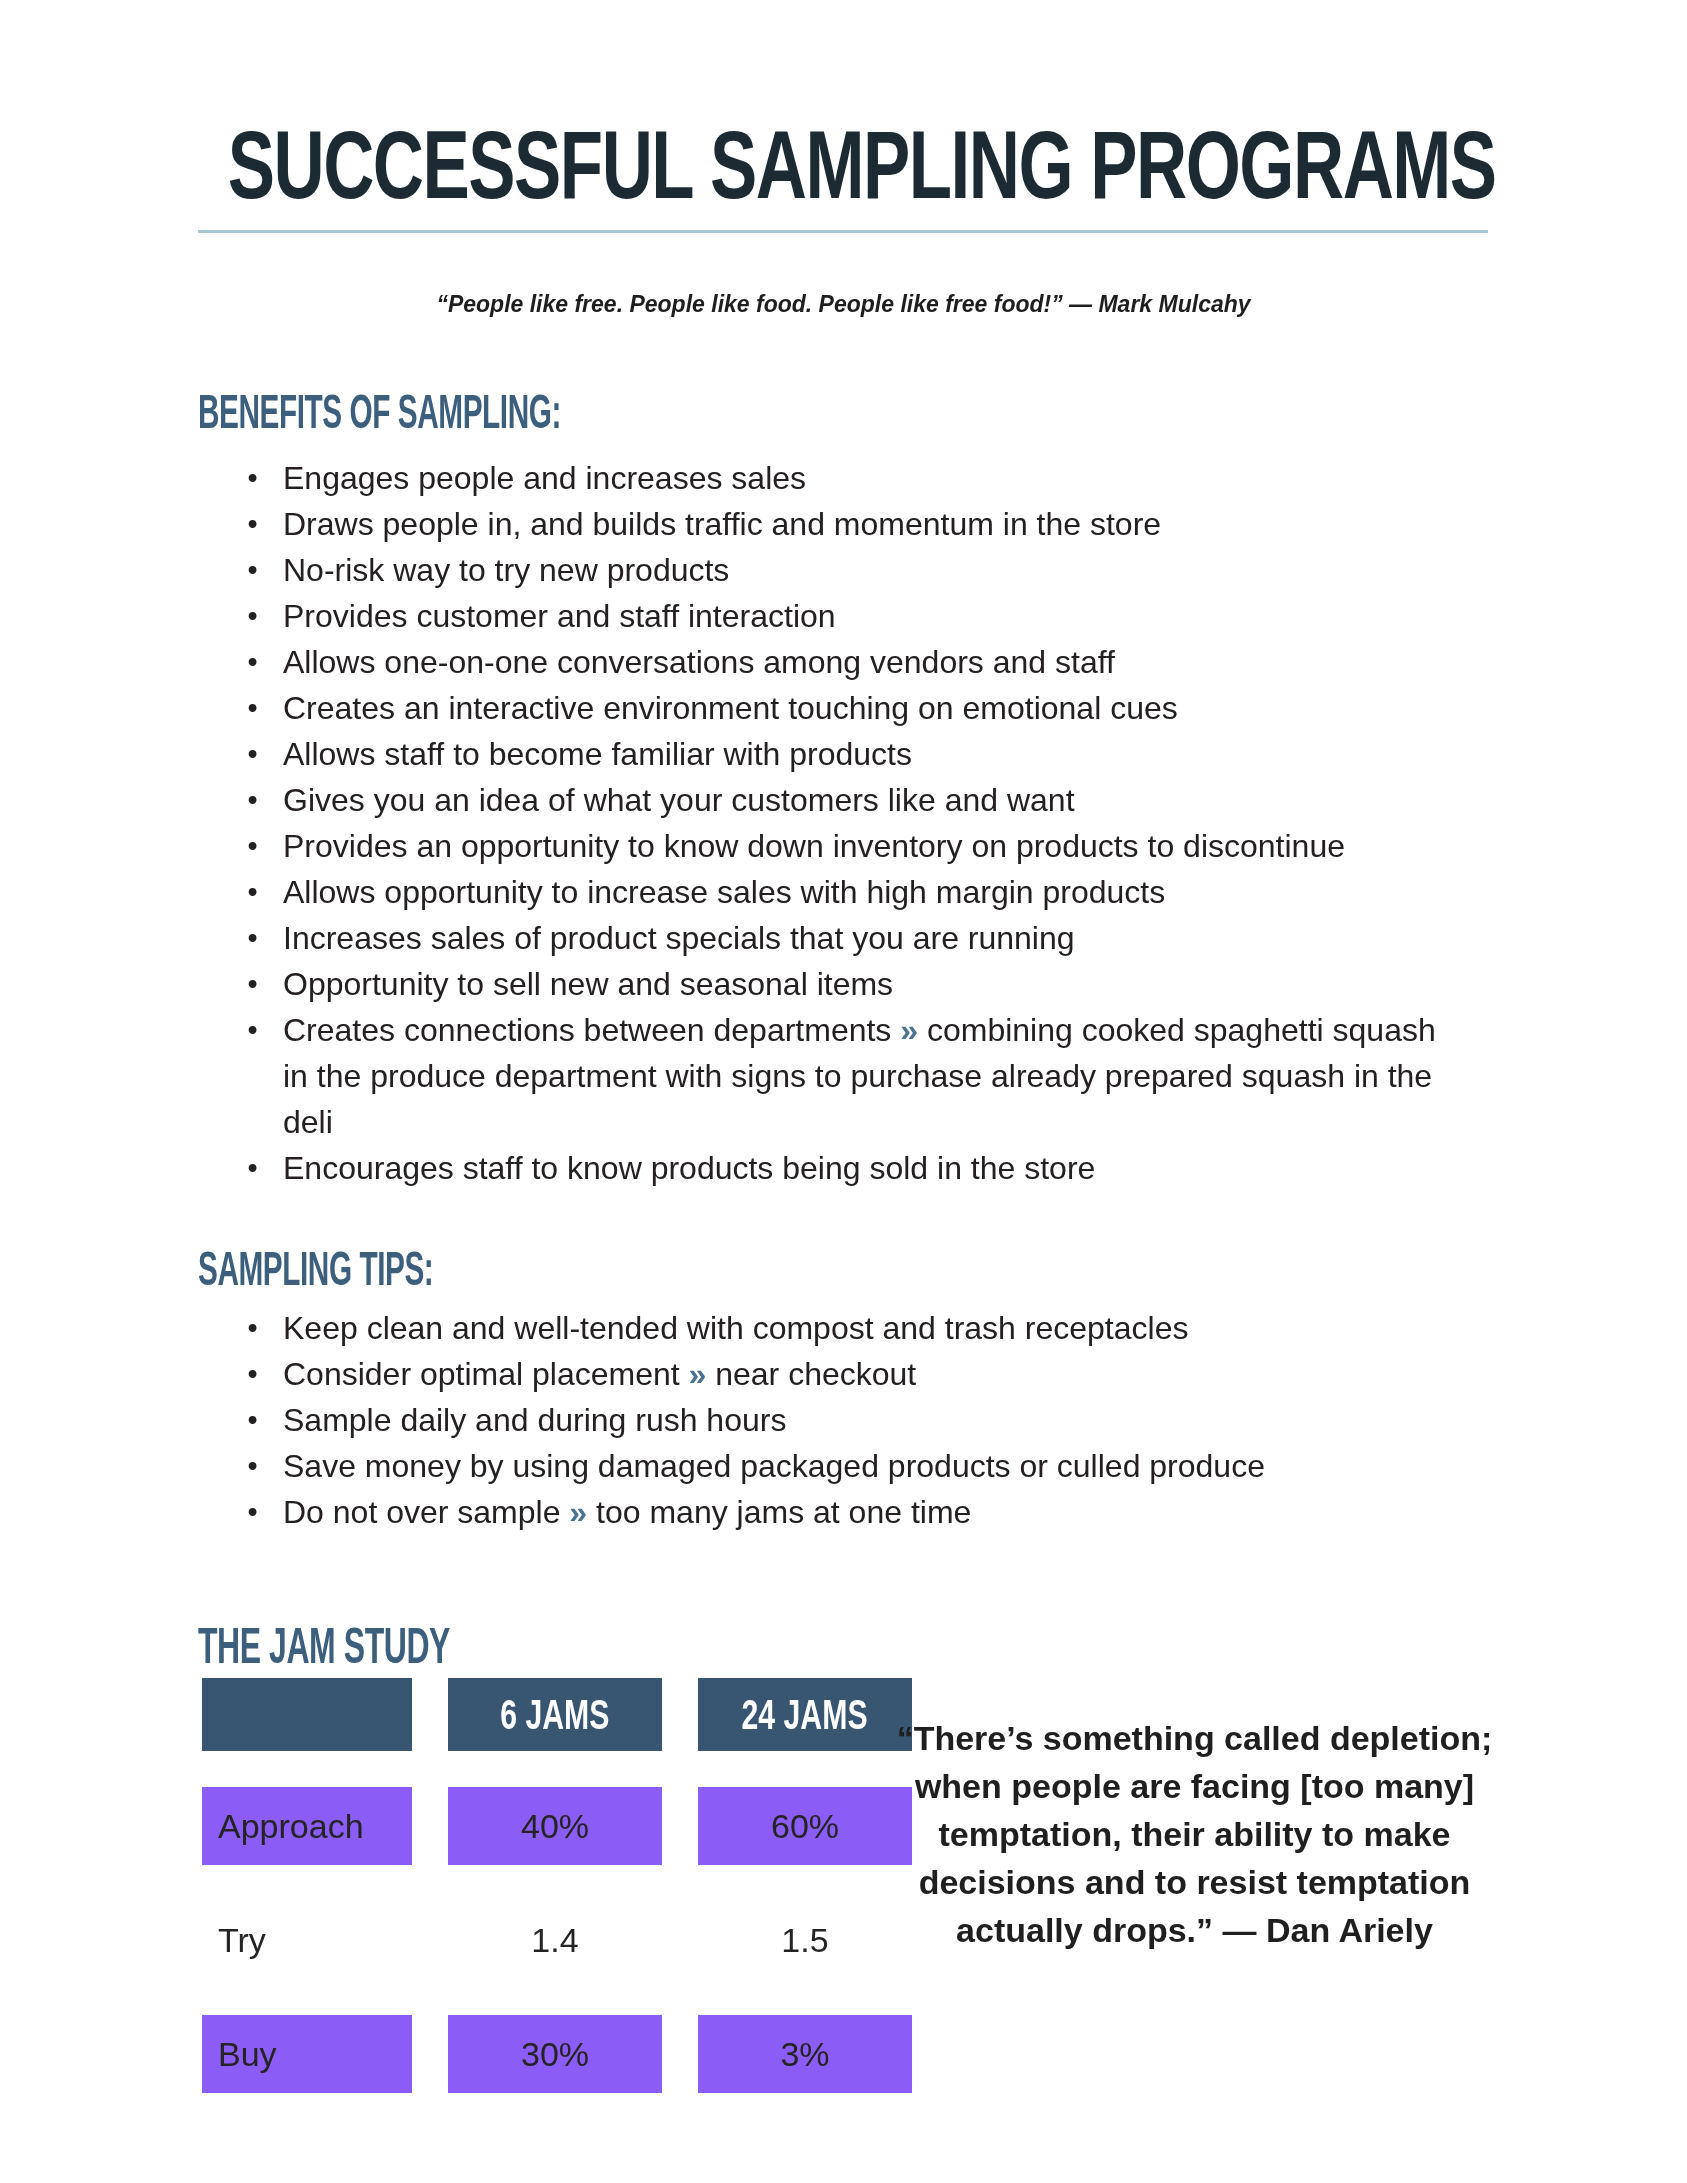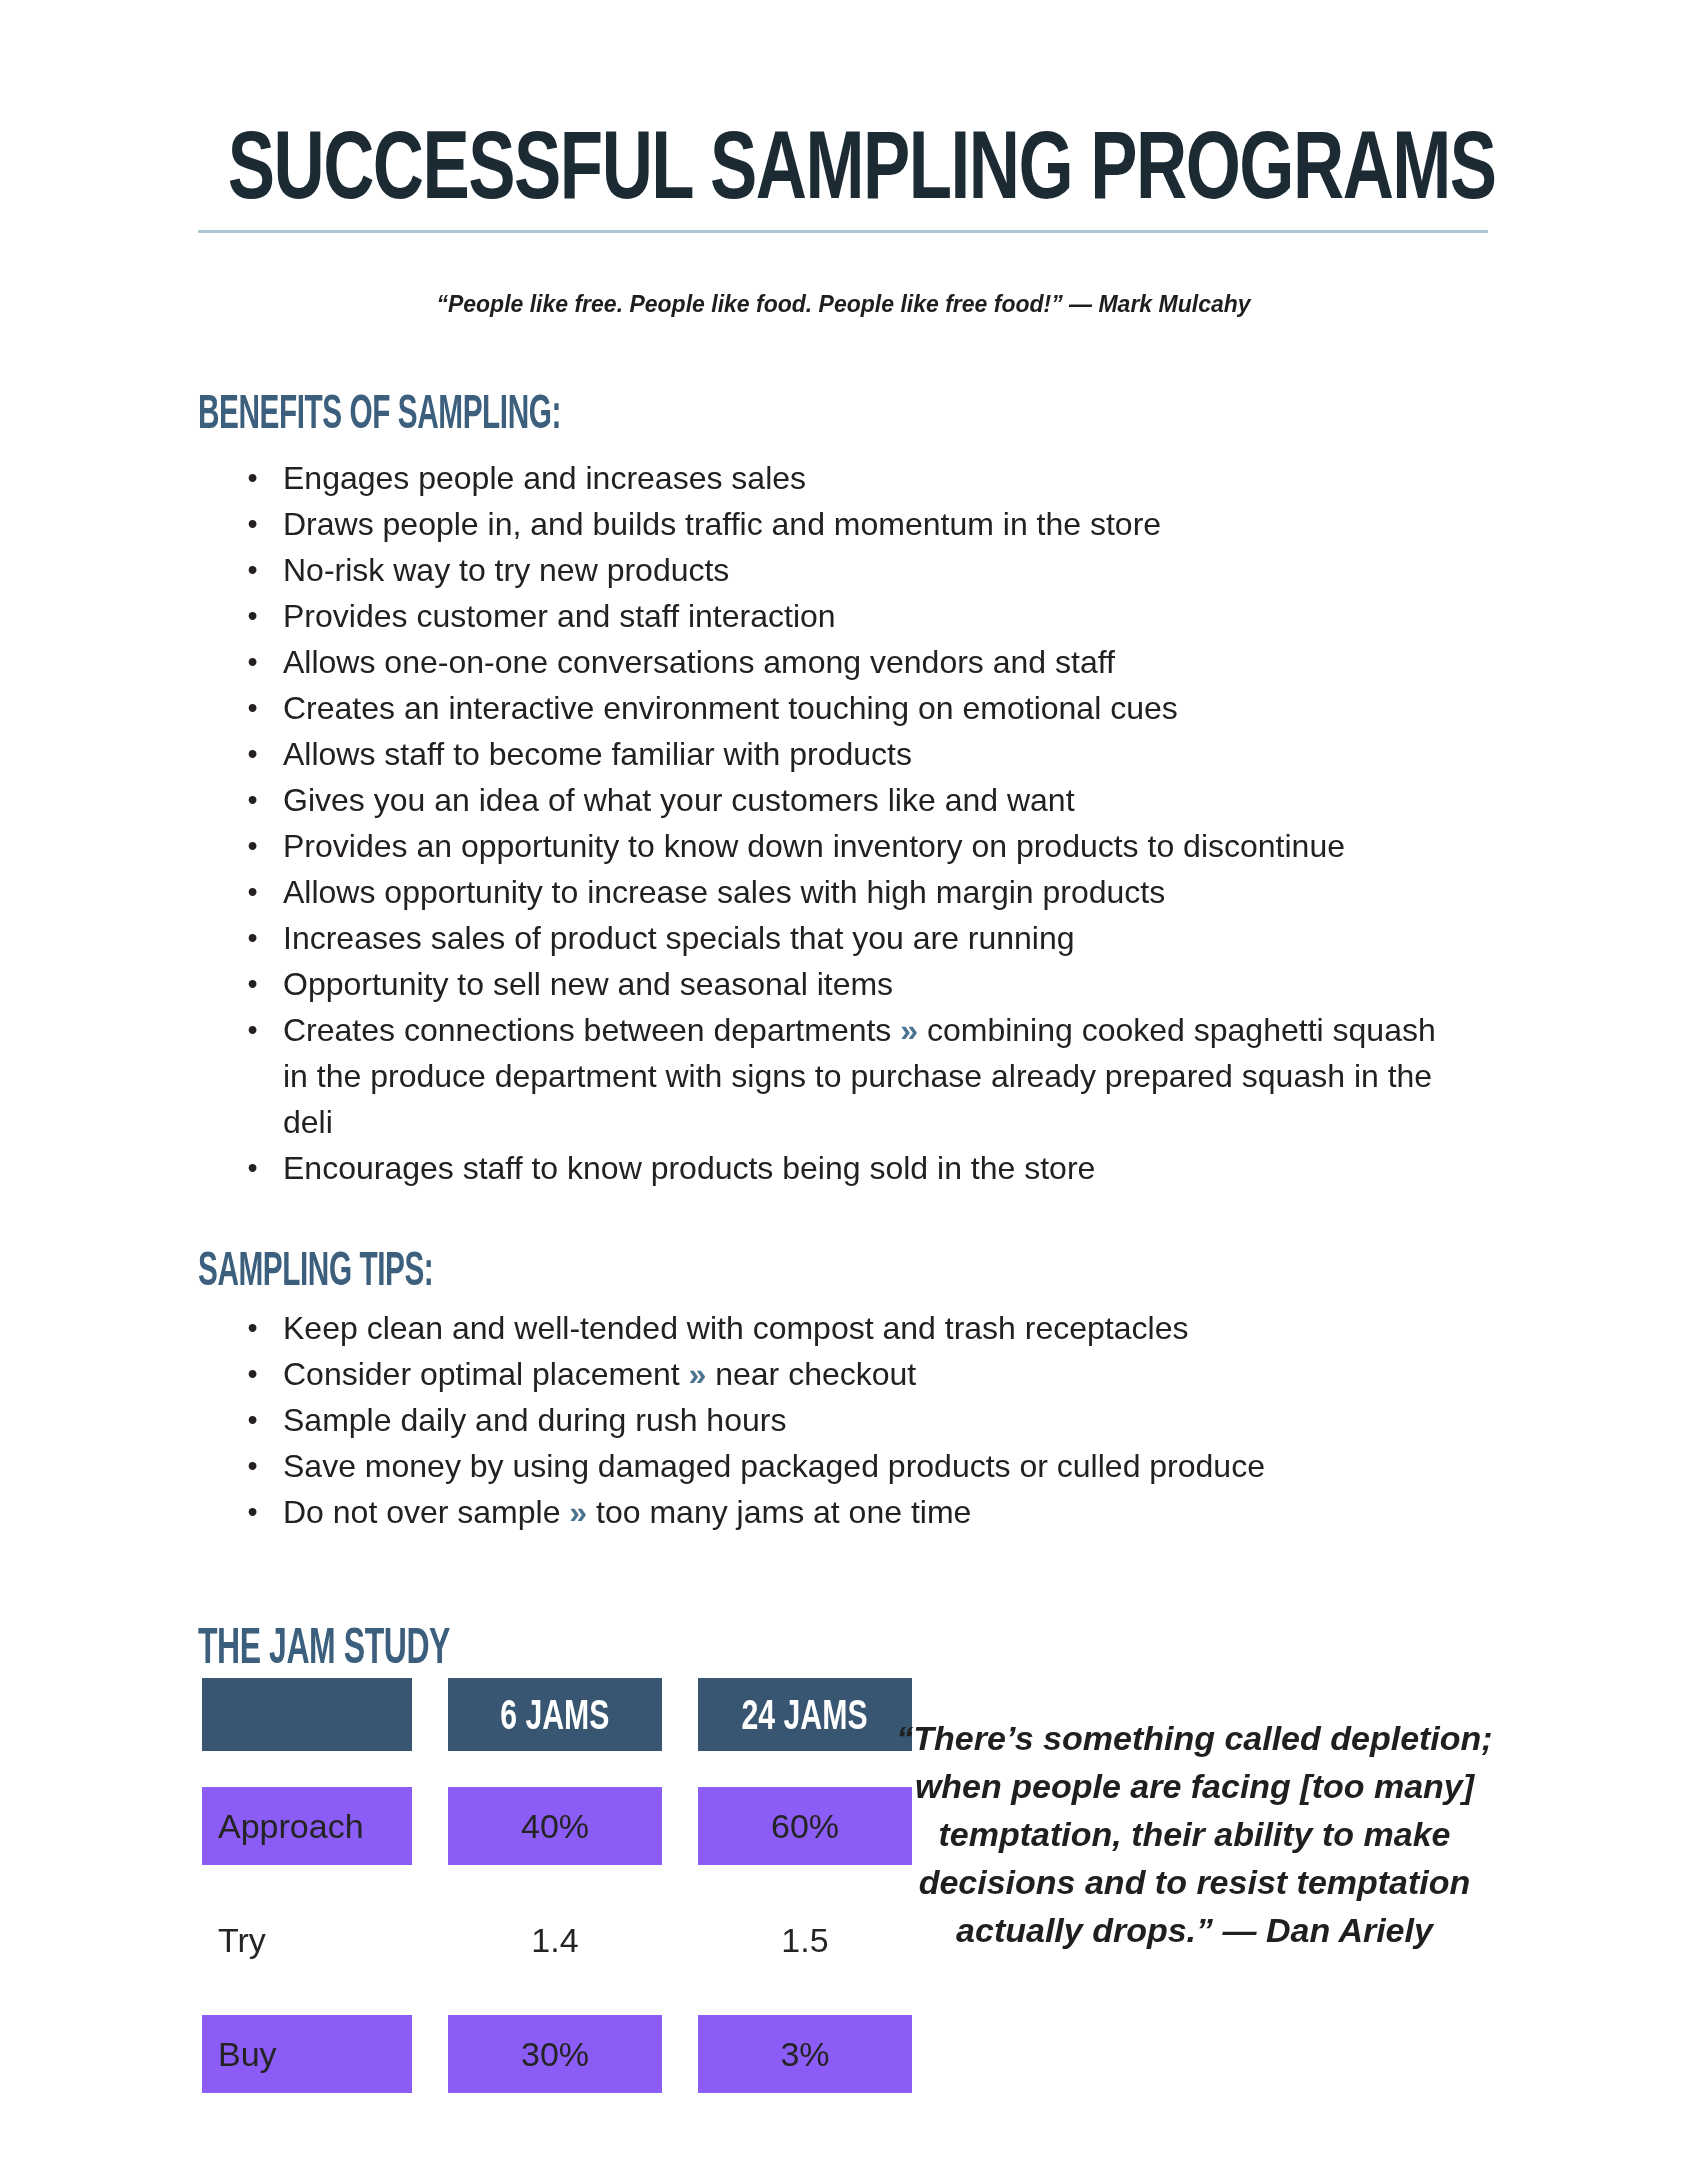--- a/index.html
+++ b/index.html
@@ -88,21 +88,21 @@
     transform:scaleX(0.72);
     white-space:nowrap;
   }
   .jam-table .shade{background:#8b5cf6;}
   .jam-table .label-cell{justify-content:flex-start;padding-left:16px;}
   
   .jam-quote{
     position:absolute;top:1714px;left:887px;width:615px;
     text-align:center;
     font-size:34px;line-height:48px;
-    font-weight:bold;font-style:italic;
+    font-weight:bold;
     color:#1f1f1f;
   }
 </style>
 </head>
 <body>
 
 <div class="page">
 
   <div class="doc-title">SUCCESSFUL SAMPLING PROGRAMS</div>
 

